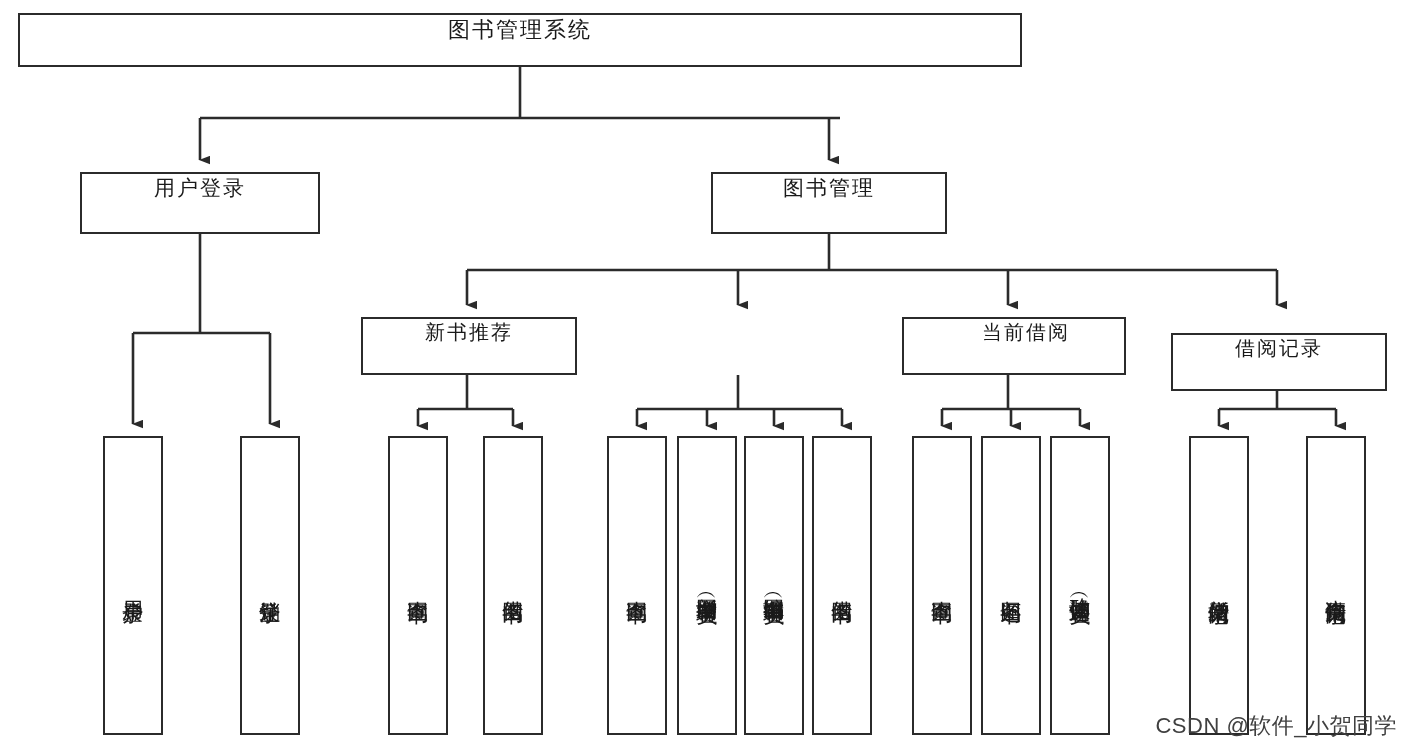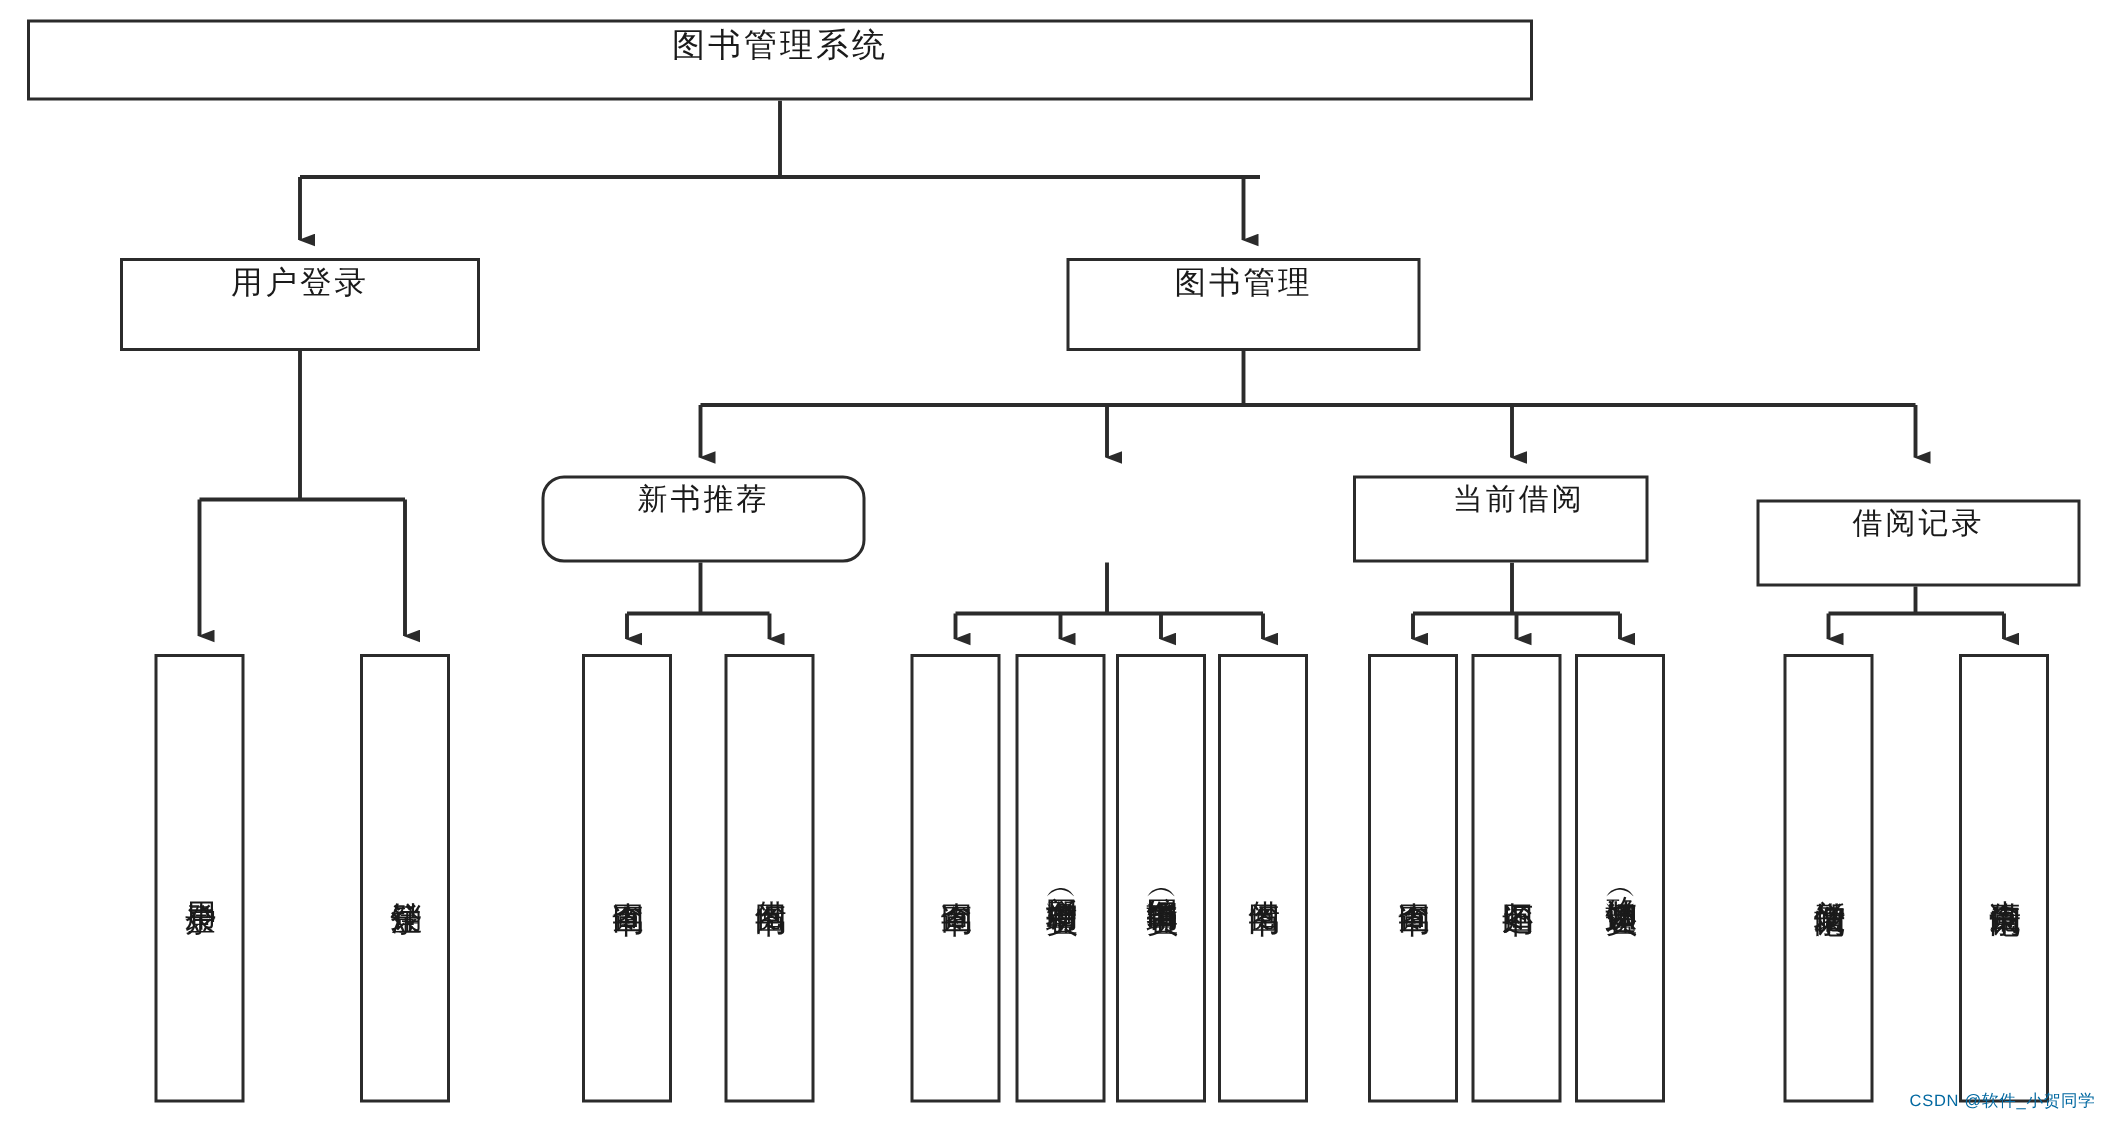--- a/index.html
+++ b/index.html
@@ -60,22 +60,22 @@
     text-align: center;
   }
   .htext {
     letter-spacing: 2px;
     white-space: nowrap;
   }
   #watermark {
     position: absolute;
     right: 8px;
     bottom: 6px;
-    font-size: 11px;
-    color: #0369a1;
+    font-size: 22px;
+    color: #404040;
     letter-spacing: 0.5px;
     white-space: nowrap;
     user-select: none;
   }
 </style>
 </head>
 <body>
 
 <div id="diagram-root">
 
@@ -133,24 +133,24 @@
     <span class="htext">图书管理系统</span>
   </div>
 
   <div class="node level-1" style="left:80px; top:172px; width:240px; height:62px;">
     <span class="htext">用户登录</span>
   </div>
   <div class="node level-1" style="left:711px; top:172px; width:236px; height:62px;">
     <span class="htext">图书管理</span>
   </div>
 
-  <div class="node level-2" style="left:361px; top:317px; width:216px; height:58px;border-radius:15px;">
+  <div class="node level-2" style="left:361px; top:317px; width:216px; height:58px;">
     <span class="htext">新书推荐</span>
   </div>
-  <div class="node level-2" style="left:902px; top:317px; width:197px; height:58px;padding-left:24px;">
+  <div class="node level-2" style="left:902px; top:317px; width:224px; height:58px;padding-left:24px;">
     <span class="htext">当前借阅</span>
   </div>
   <div class="node level-2" style="left:1171px; top:317px; width:216px; height:58px;margin-top:16px;">
     <span class="htext">借阅记录</span>
   </div>
 
   <div class="node leaf" style="left:103px; top:436px; width:60px; height:299px;">
     <span class="vtext">用户登录</span>
   </div>
   <div class="node leaf" style="left:240px; top:436px; width:60px; height:299px;">

